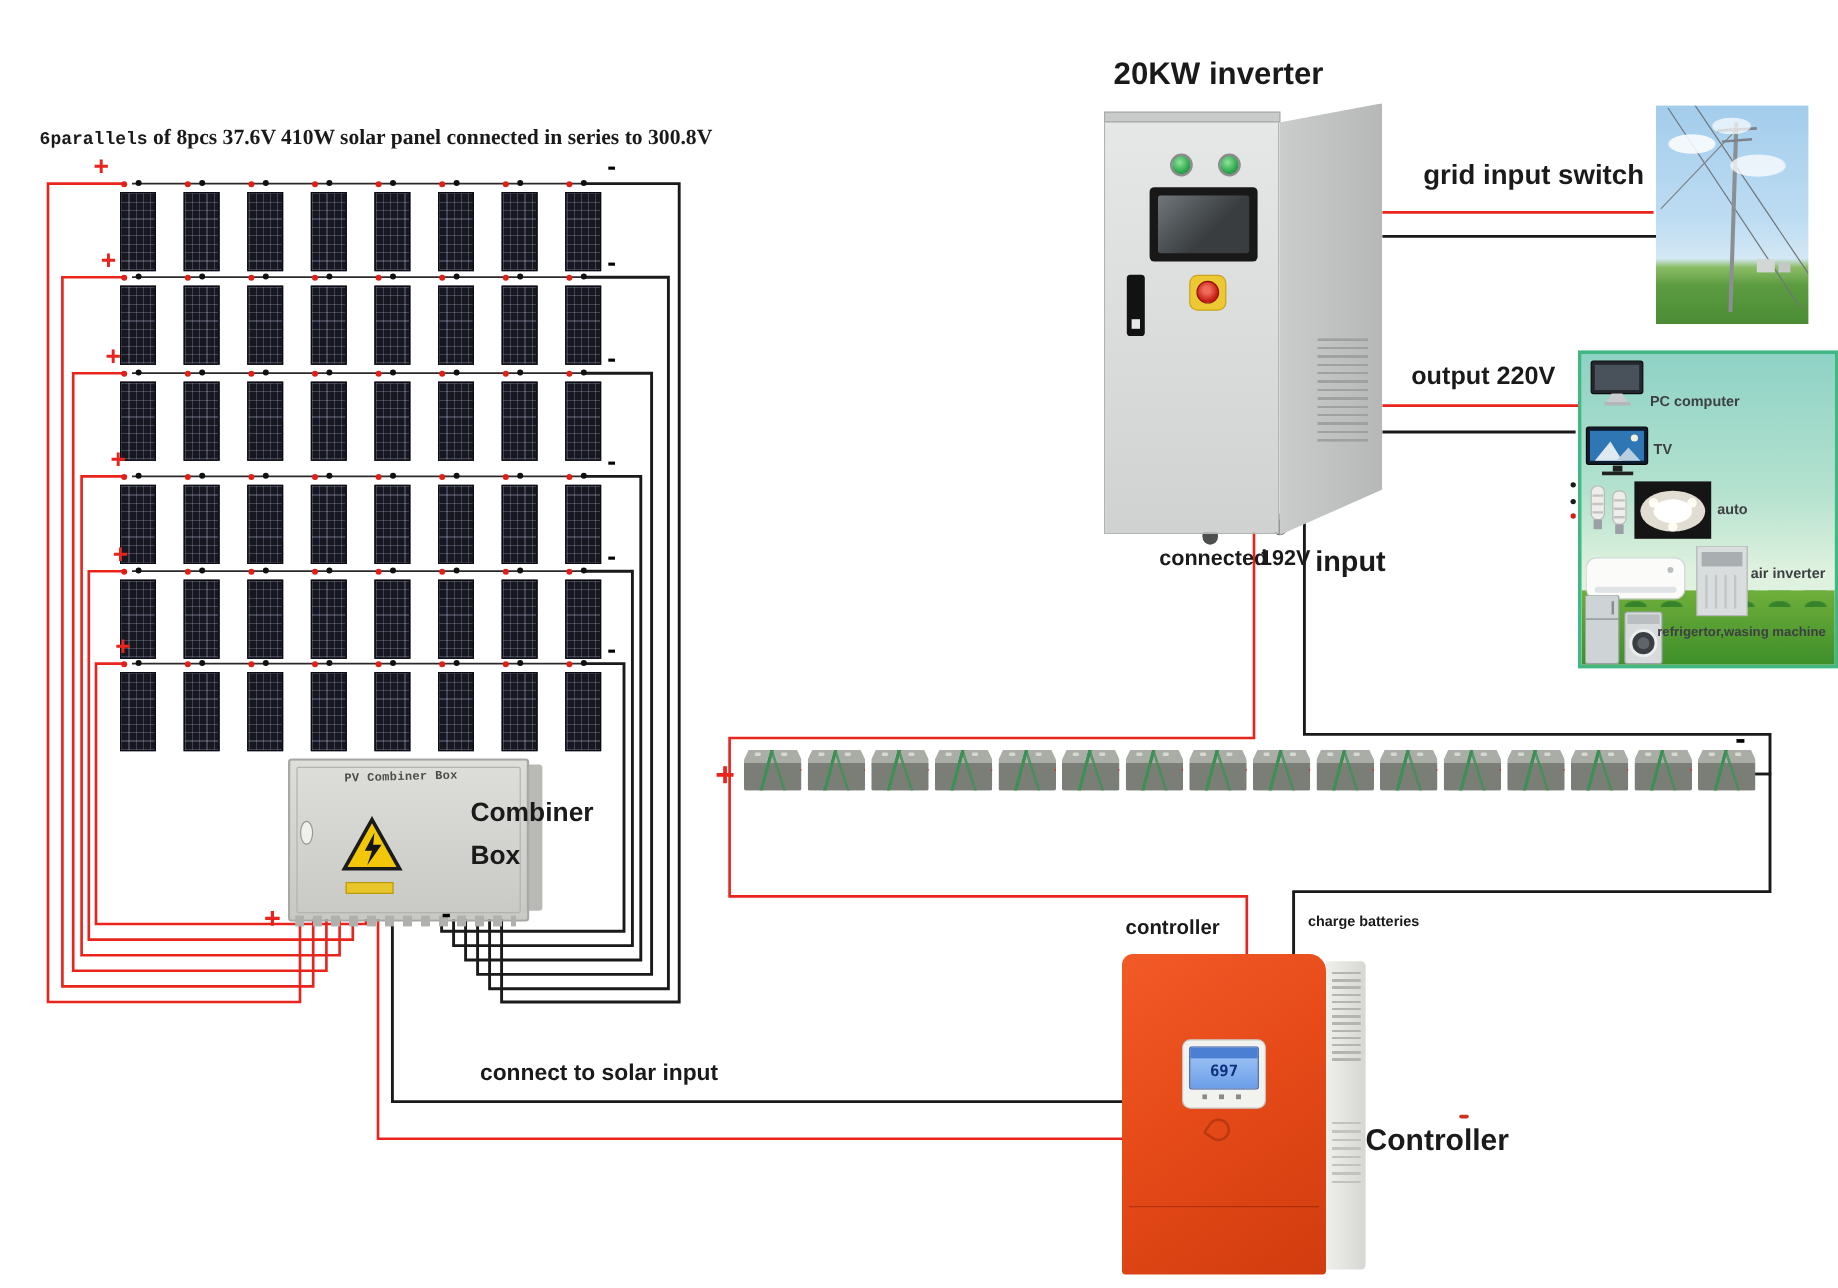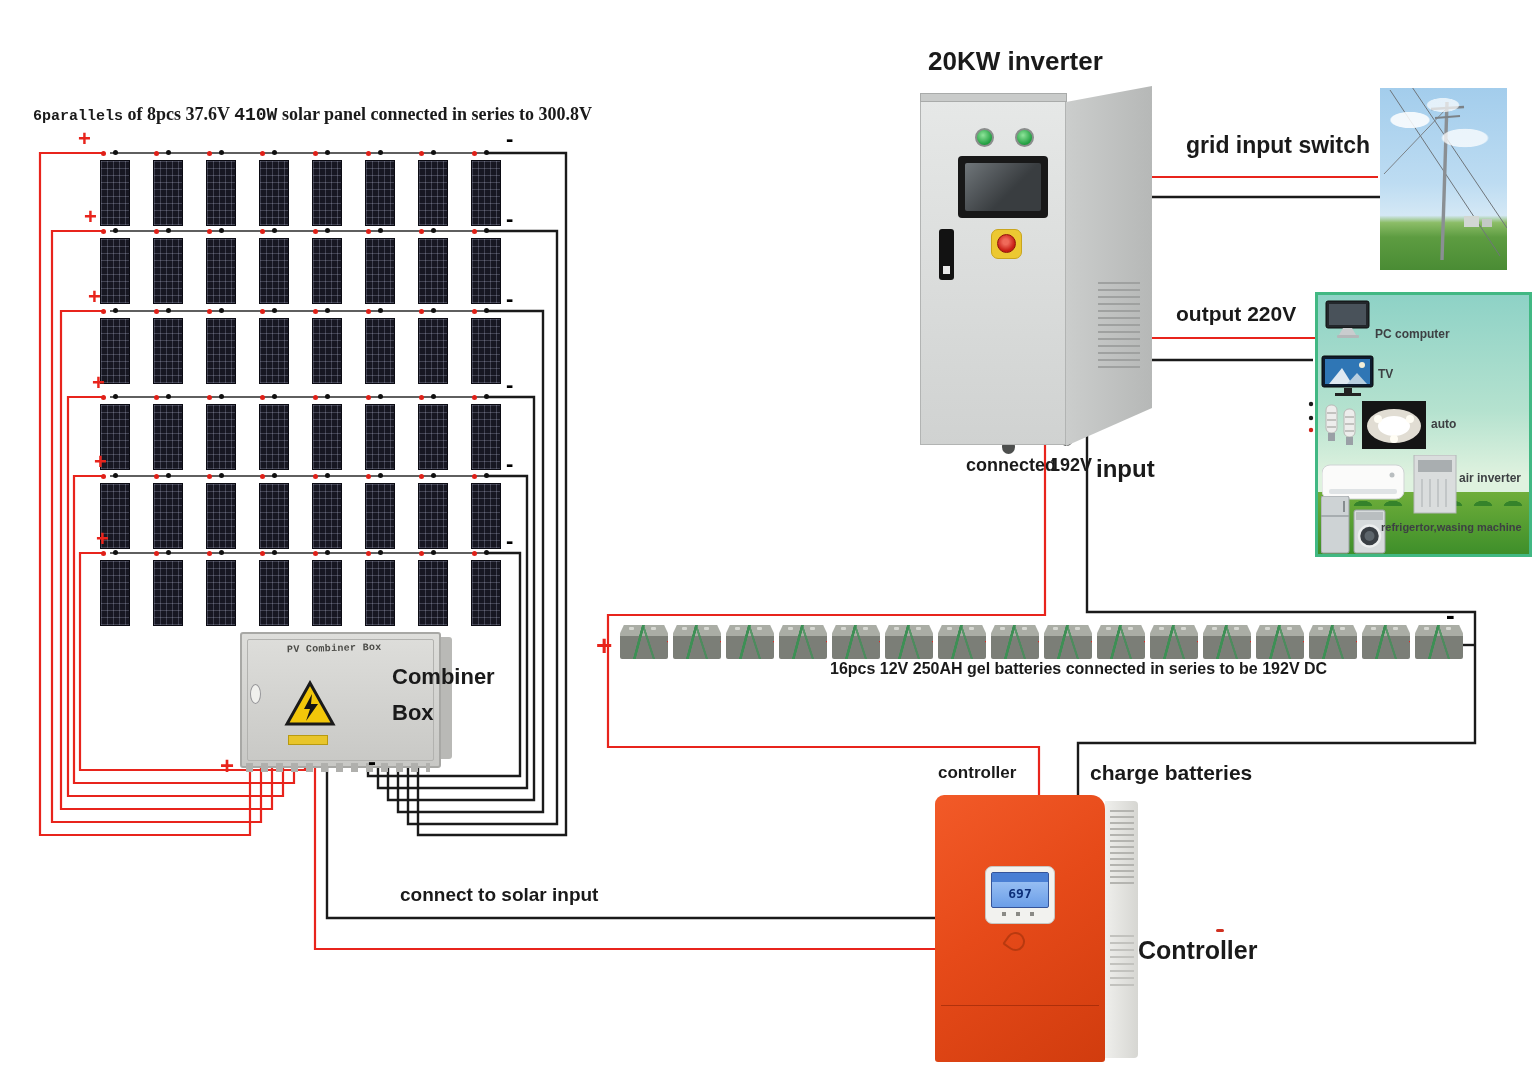--- a/index.html
+++ b/index.html
@@ -153,21 +153,21 @@
     <polyline class="w-blk" points="1152,197 1386,197"></polyline>
 
     <polyline class="w-red" points="1152,338 1316,338"></polyline>
     <polyline class="w-blk" points="1152,360 1313,360"></polyline>
     <circle cx="1311" cy="404" r="2.2" fill="#1a1a1a"></circle>
     <circle cx="1311" cy="418" r="2.2" fill="#1a1a1a"></circle>
     <circle cx="1311" cy="430" r="2.2" fill="#cc2018"></circle>
   </svg>
 
   <div class="lbl" style="left:33px;top:104px;font-size:18px;font-family:'Liberation Serif',serif;">
-    <span style="font-family:Liberation Mono, monospace;font-size:15px;">6parallels</span><span> of 8pcs 37.6V </span><span style="font-family:Liberation Mono, monospace;">410W</span><span> solar panel connected in series to 300.8V</span>
+    <span style="font-family:Liberation Mono, monospace;font-size:15px;">6parallels</span><span> of 8pcs 37.6V </span><span style="font-family:Liberation Serif, serif;">410W</span><span> solar panel connected in series to 300.8V</span>
   </div>
 
   <div class="pv-row" style="top:160px">
       <div class="pv-panel" style="left: 0px;"></div>
       <div class="pv-panel" style="left: 53px;"></div>
       <div class="pv-panel" style="left: 106px;"></div>
       <div class="pv-panel" style="left: 159px;"></div>
       <div class="pv-panel" style="left: 212px;"></div>
       <div class="pv-panel" style="left: 265px;"></div>
       <div class="pv-panel" style="left: 318px;"></div>
@@ -406,24 +406,23 @@
       <div class="battery" style="left: 689px;">
         <span class="batt-plus">+</span>
       </div>
       <div class="battery" style="left: 742px;">
         <span class="batt-plus">+</span>
       </div>
       <div class="battery" style="left: 795px;"></div>
     </div>
   <span class="pm red" style="left:596px;top:630px;font-size:28px">+</span>
   <span class="pm" style="left:1446px;top:600px;font-size:26px">-</span>
-  <div class="lbl" style="left:830px;top:660px;font-size:16px">16pcs 12V 250AH gel batteries connected in series to be 192V DC</div>
 
   <div class="lbl" style="left:938px;top:763px;font-size:17px">controller</div>
-  <div class="lbl" style="left:1090px;top:761px;font-size:21px">charge batteries</div>
+  <div class="lbl" style="left:1090px;top:761px;font-size:12px">charge batteries</div>
   <div class="ctl-side"></div>
   <div class="ctl-vents"></div>
   <div class="ctl-vents2"></div>
   <div class="ctl-front"></div>
   <div class="ctl-bezel"></div>
   <div class="ctl-screen">
     <div class="ctl-val">697</div>
   </div>
   <div class="ctl-dots"></div>
   <div class="ctl-logo"></div>

